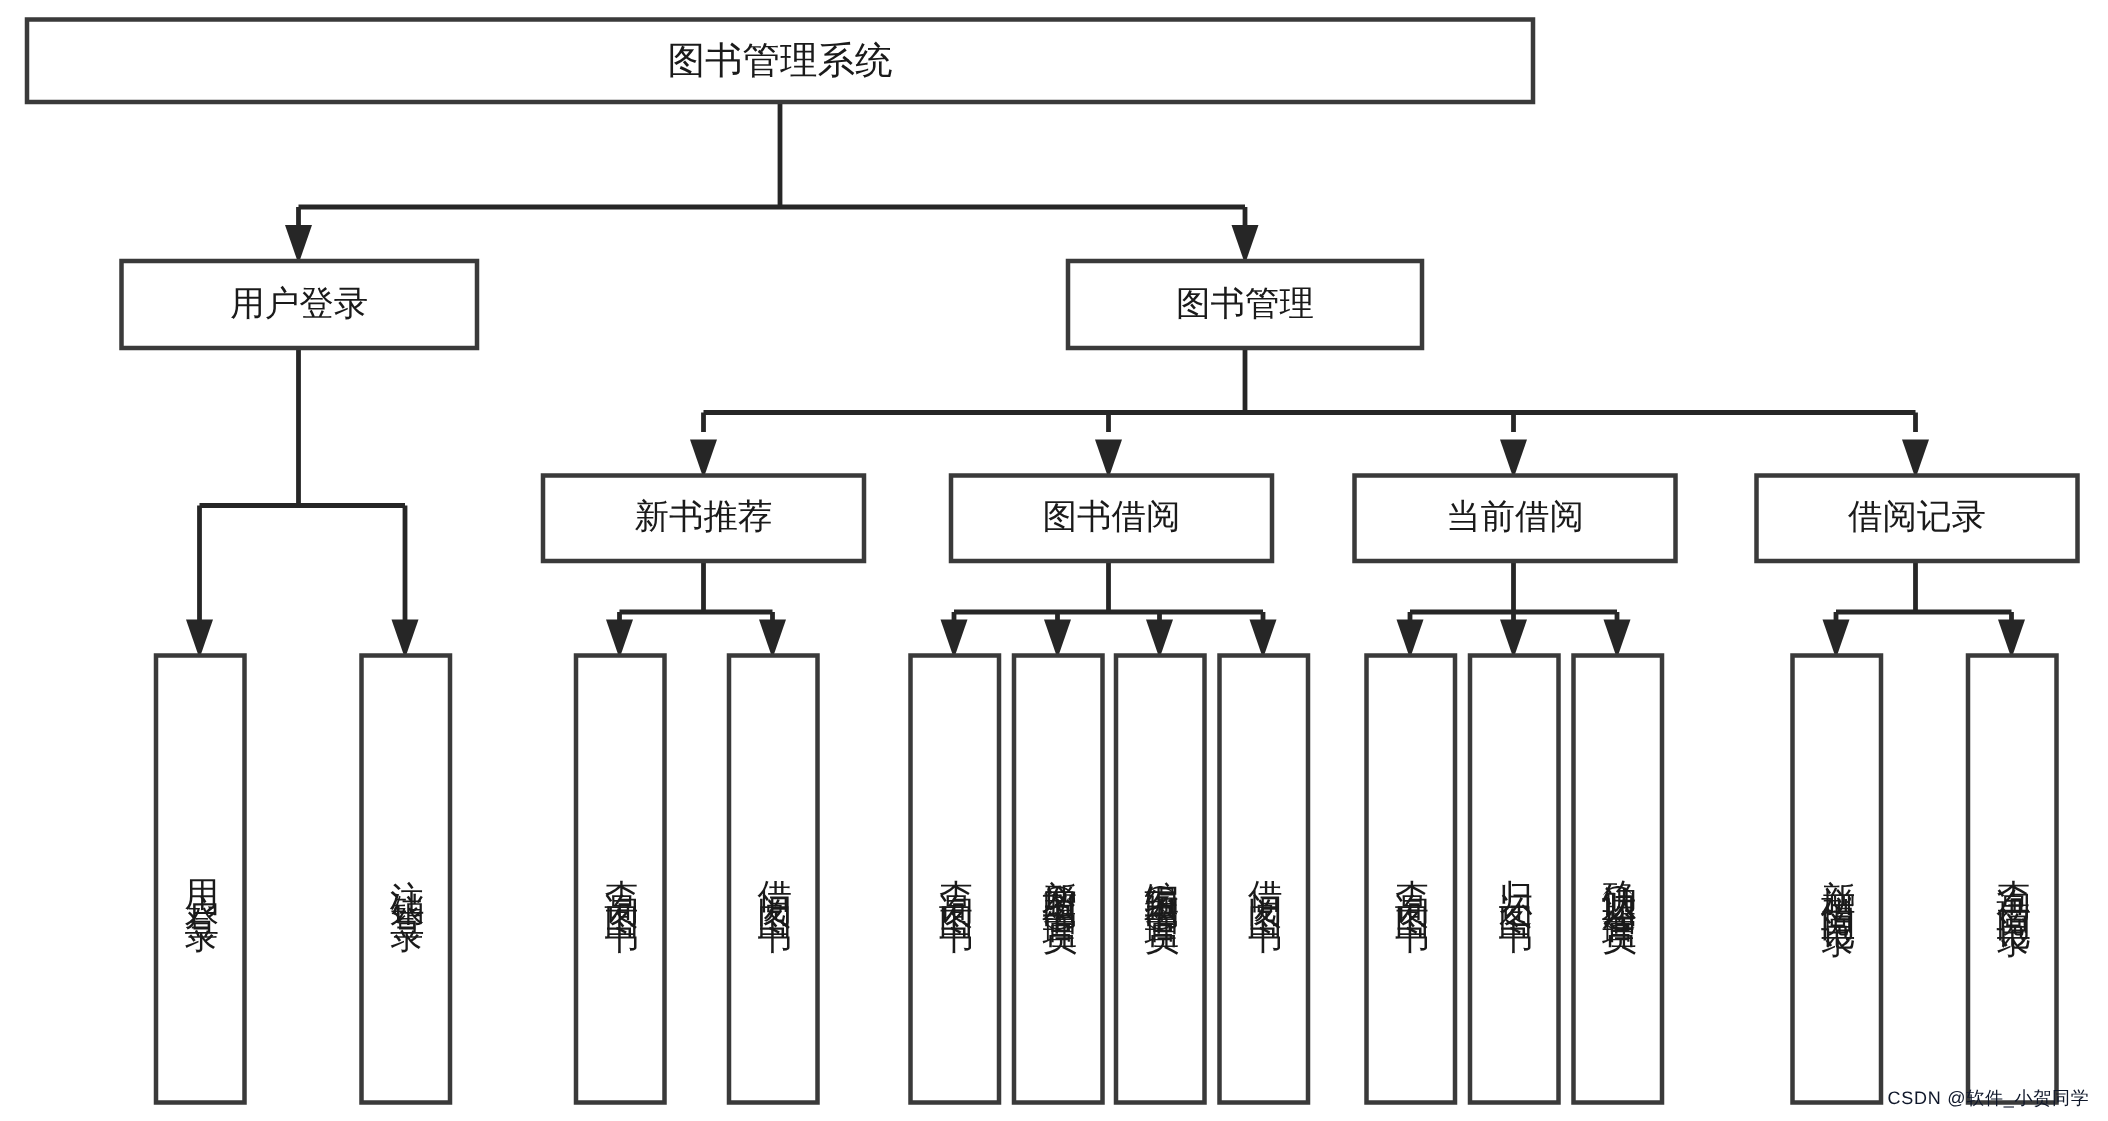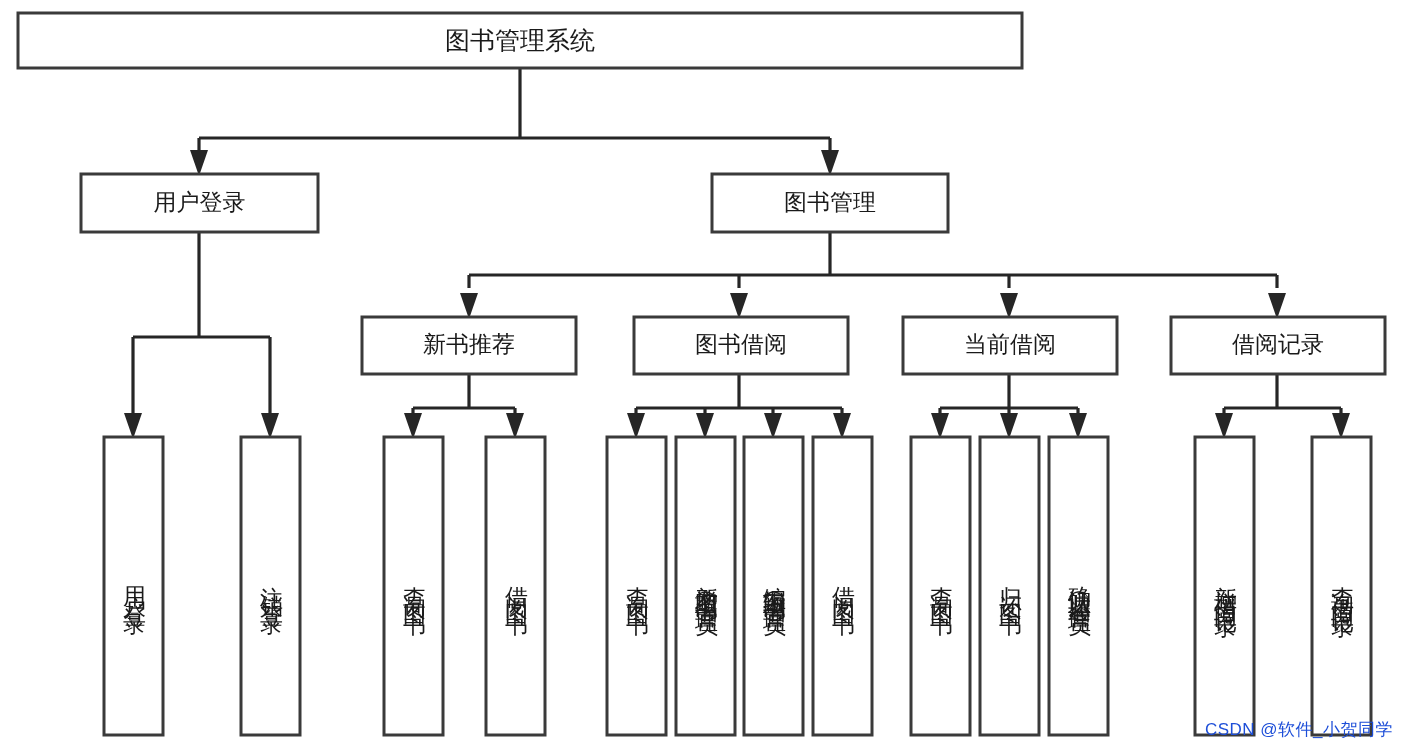--- a/index.html
+++ b/index.html
@@ -42,22 +42,22 @@
   }
   .arrow-head {
     fill: #262626;
     stroke: none;
   }
   .watermark {
     position: absolute;
     right: 12px;
     bottom: 6px;
     font-family: "Liberation Sans", "DejaVu Sans", sans-serif;
-    font-size: 17px;
-    color: #1d4ed8;
+    font-size: 12px;
+    color: #0f172a;
     letter-spacing: 0.5px;
     white-space: nowrap;
     pointer-events: none;
   }
 </style>
 </head>
 <body>
 
 <svg id="diagram" viewBox="0 0 1405 747" xmlns="http://www.w3.org/2000/svg">
 

